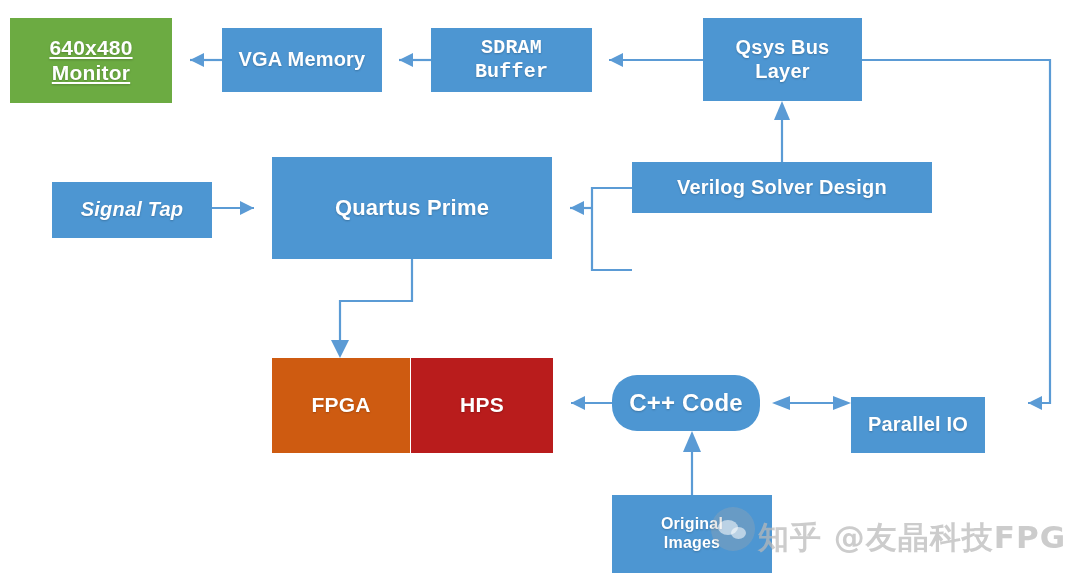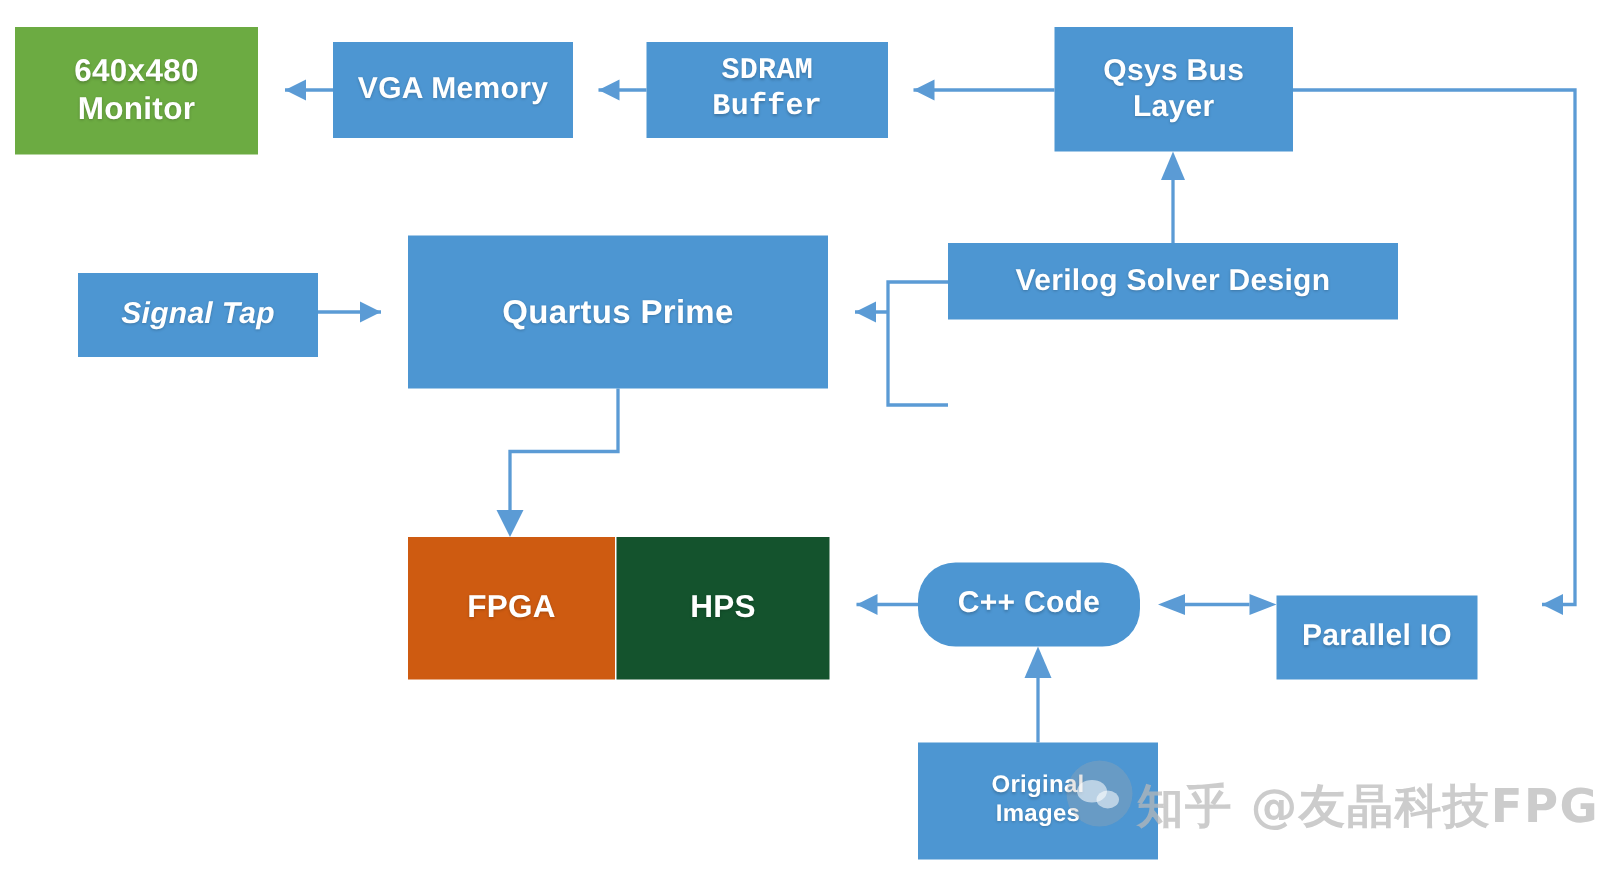--- a/index.html
+++ b/index.html
@@ -28,21 +28,21 @@
     font-weight: bold;
     line-height: 1.18;
     letter-spacing: 0.2px;
     text-shadow: 0 1px 2px rgba(0,0,0,0.22);
     padding: 2px 6px;
     z-index: 4;
   }
   .node.blue   { background: #4d96d2; }
   .node.green  { background: #6cab42; }
   .node.orange-dark  { background: #ce5b11; }
-  .node.orange-light { background: #14532d; }
+  .node.orange-light { background: #b91c1c; }
 
   svg.wires {
     position: absolute;
     left: 0;
     top: 0;
     width: 1065px;
     height: 585px;
     z-index: 2;
     pointer-events: none;
   }
@@ -142,21 +142,21 @@
       <polygon class="wire-head" points="851,403 833,396 833,410"></polygon>
     </g>
 
     <g>
       <path class="wire" d="M 692 495 L 692 450"></path>
       <polygon class="wire-head" points="692,431 683,452 701,452"></polygon>
     </g>
   </svg>
 
   <div class="node green" style="left:10px; top:18px; width:162px; height:85px; font-size:21px;">
-    <span style="white-space:pre-line;">640x480
+    <span style="white-space:pre-line;text-decoration:underline;">640x480
 Monitor</span>
   </div>
 
   <div class="node blue" style="left:222px; top:28px; width:160px; height:64px; font-size:20px;">
     <span style="white-space:pre-line;">VGA Memory</span>
   </div>
 
   <div class="node blue" style="left:431px; top:28px; width:161px; height:64px; font-size:20px;">
     <span style="white-space:pre-line;font-family:Liberation Mono, monospace;">SDRAM
 Buffer</span>
@@ -181,21 +181,21 @@
 
 
   <div class="node orange-dark" style="left:272px; top:358px; width:138px; height:95px; font-size:21px;">
     <span style="white-space:pre-line;">FPGA</span>
   </div>
 
   <div class="node orange-light" style="left:411px; top:358px; width:142px; height:95px; font-size:21px;">
     <span style="white-space:pre-line;">HPS</span>
   </div>
 
-  <div class="node blue" style="left:612px; top:375px; width:148px; height:56px; font-size:20px;border-radius:25px;">
+  <div class="node blue" style="left:612px; top:375px; width:148px; height:56px; font-size:24px;border-radius:25px;">
     <span style="white-space:pre-line;">C++ Code</span>
   </div>
 
   <div class="node blue" style="left:851px; top:375px; width:134px; height:56px; font-size:20px;margin-top:22px;">
     <span style="white-space:pre-line;">Parallel IO</span>
   </div>
 
   <div class="node blue" style="left:612px; top:495px; width:160px; height:78px; font-size:16px;">
     <span style="white-space:pre-line;">Original
 Images</span>

